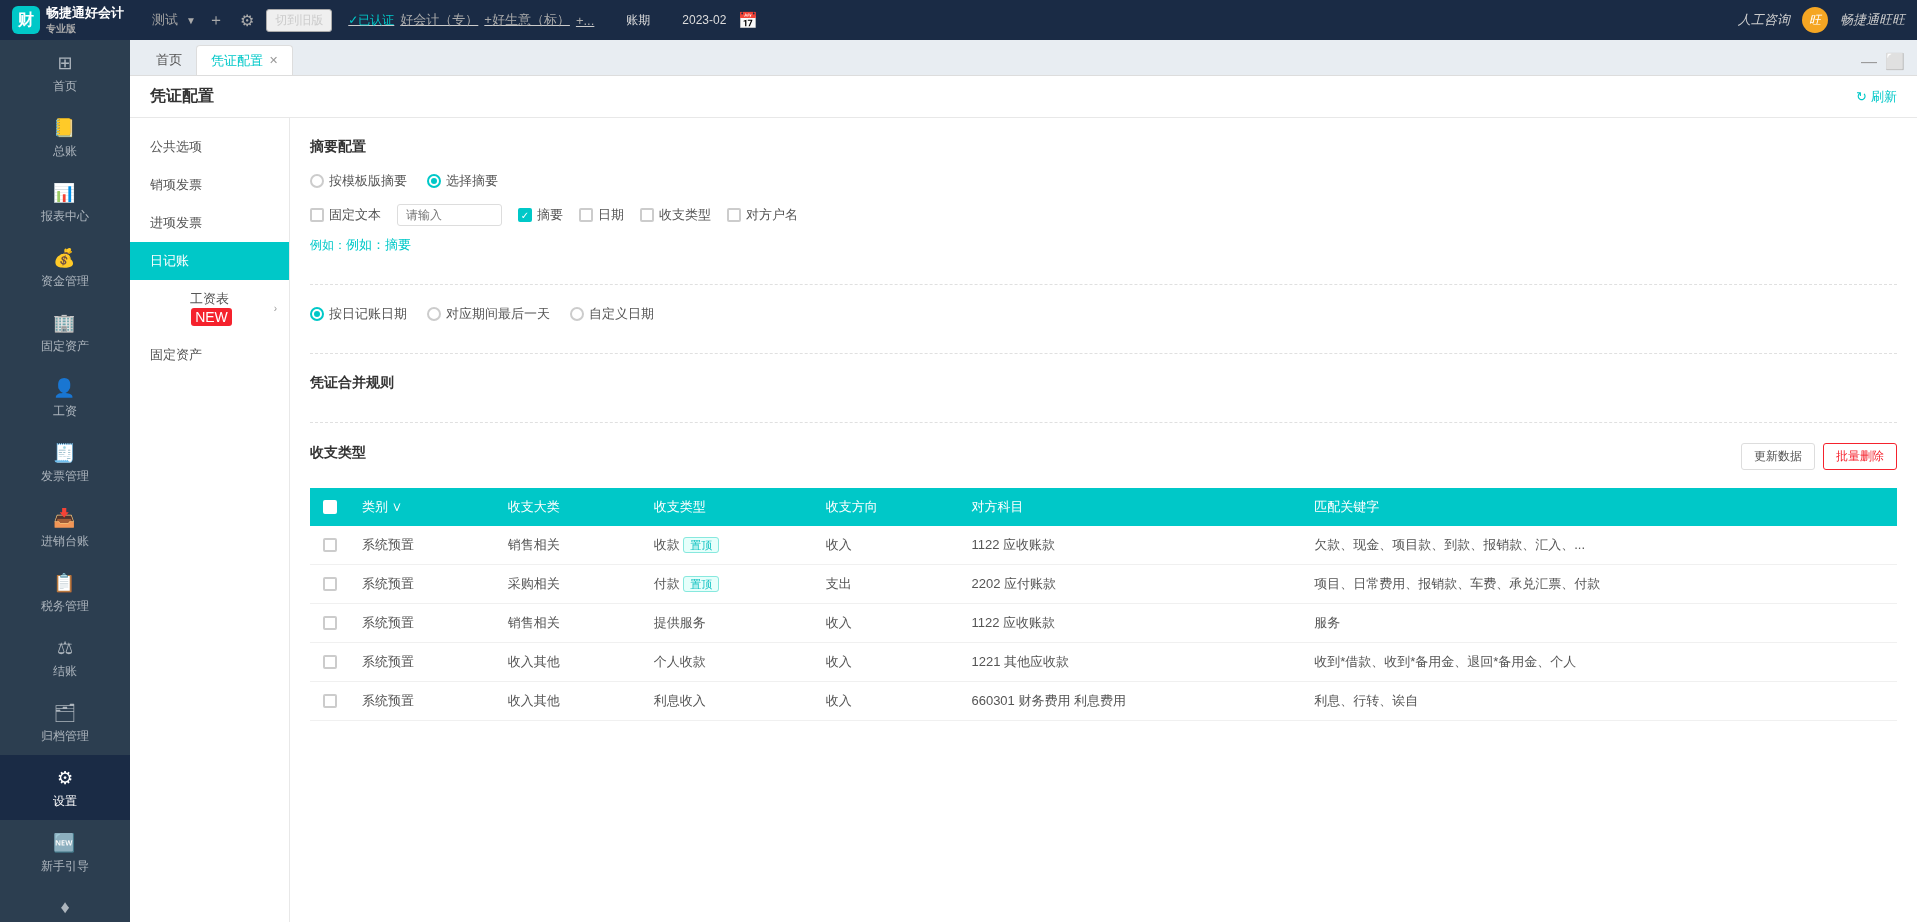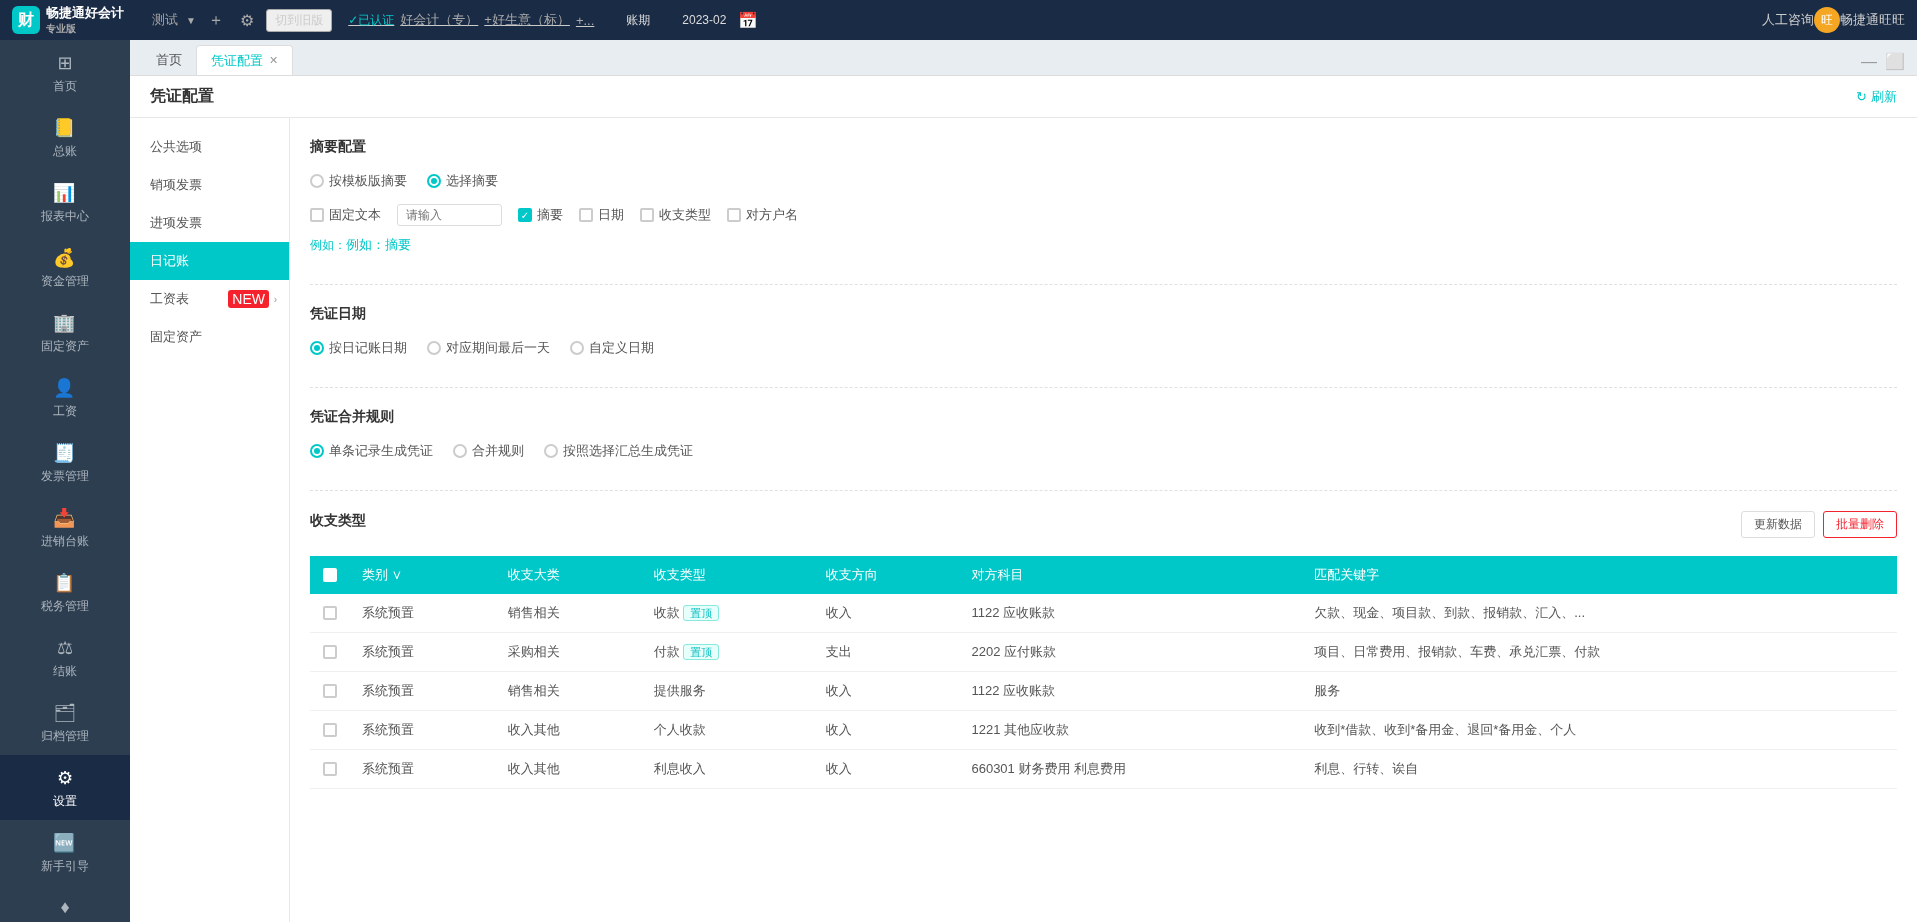--- a/index.html
+++ b/index.html
@@ -73,22 +73,24 @@
     .top-header .tag-gray { color: #aaa; }
     .top-header .period {
       color: #ddd;
       font-size: 12px;
       margin-left: 24px;
       text-align: right;
     }
     .top-header .header-right {
       display: flex;
       align-items: center;
+      gap: 12px;
       color: #ccc;
       font-size: 12px;
+      font-style: italic;
     }
     .top-header .user-avatar {
       width: 26px; height: 26px;
       background: #f5a623;
       border-radius: 50%;
       display: flex; align-items: center; justify-content: center;
       color: #fff;
       font-size: 12px;
     }
 
@@ -535,21 +537,21 @@
           </div>
           <div class="left-nav-item">
             <span>销项发票</span>
           </div>
           <div class="left-nav-item">
             <span>进项发票</span>
           </div>
           <div class="left-nav-item active">
             <span>日记账</span>
           </div>
-          <div class="left-nav-item" style="display:flex;align-items:center;justify-content:space-between;">
+          <div class="left-nav-item" style="display:flex;align-items:center;justify-content:space-between;flex-direction:column;">
             <span>工资表</span>
             <span style="display:flex;align-items:center;gap:4px;">
               <span class="new-badge">NEW</span>
               <span class="expand-arrow">›</span>
             </span>
           </div>
           <div class="left-nav-item">
             <span>固定资产</span>
           </div>
         </div>
@@ -594,55 +596,40 @@
               </div>
             </div>
             <div class="example-text">
               例如：<span>例如：摘要</span>
             </div>
           </div>
 
           <hr class="divider">
 
           <div class="section">
-            <div class="section-title">凭证日期</div>
             <div class="radio-group">
               <div class="radio-item">
                 <div class="radio-circle selected"></div>
                 <span>按日记账日期</span>
               </div>
               <div class="radio-item">
                 <div class="radio-circle"></div>
                 <span>对应期间最后一天</span>
               </div>
               <div class="radio-item">
                 <div class="radio-circle"></div>
                 <span>自定义日期</span>
               </div>
             </div>
           </div>
 
           <hr class="divider">
 
           <div class="section">
             <div class="section-title">凭证合并规则</div>
-            <div class="radio-group">
-              <div class="radio-item">
-                <div class="radio-circle selected"></div>
-                <span>单条记录生成凭证</span>
-              </div>
-              <div class="radio-item">
-                <div class="radio-circle"></div>
-                <span>合并规则</span>
-              </div>
-              <div class="radio-item">
-                <div class="radio-circle"></div>
-                <span>按照选择汇总生成凭证</span>
-              </div>
-            </div>
           </div>
 
           <hr class="divider" style="margin-top:0;">
 
           <div class="type-section">
             <div style="display:flex;align-items:center;justify-content:space-between;margin-bottom:10px;">
               <div class="section-title">收支类型</div>
               <div class="type-header">
                 <button class="btn-outline">更新数据</button>
                 <button class="btn-outline danger">批量删除</button>

